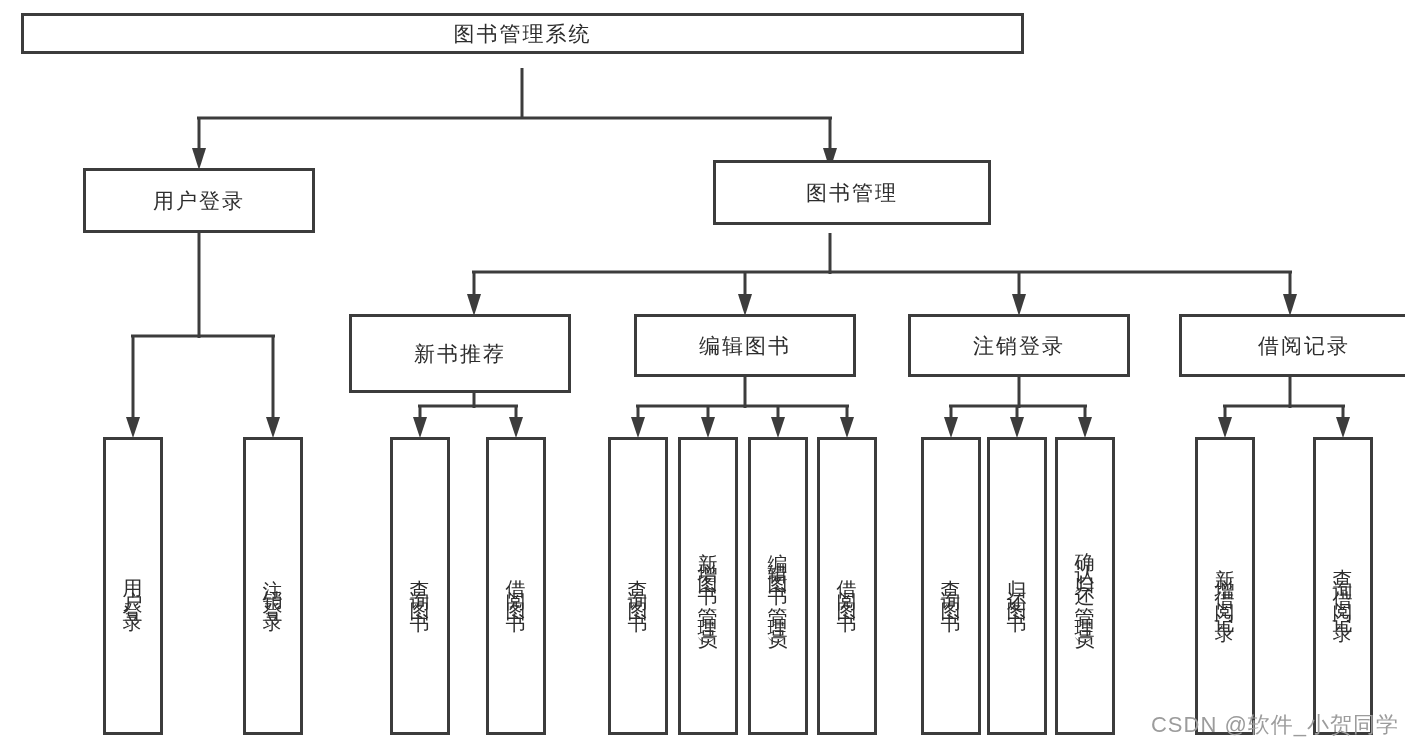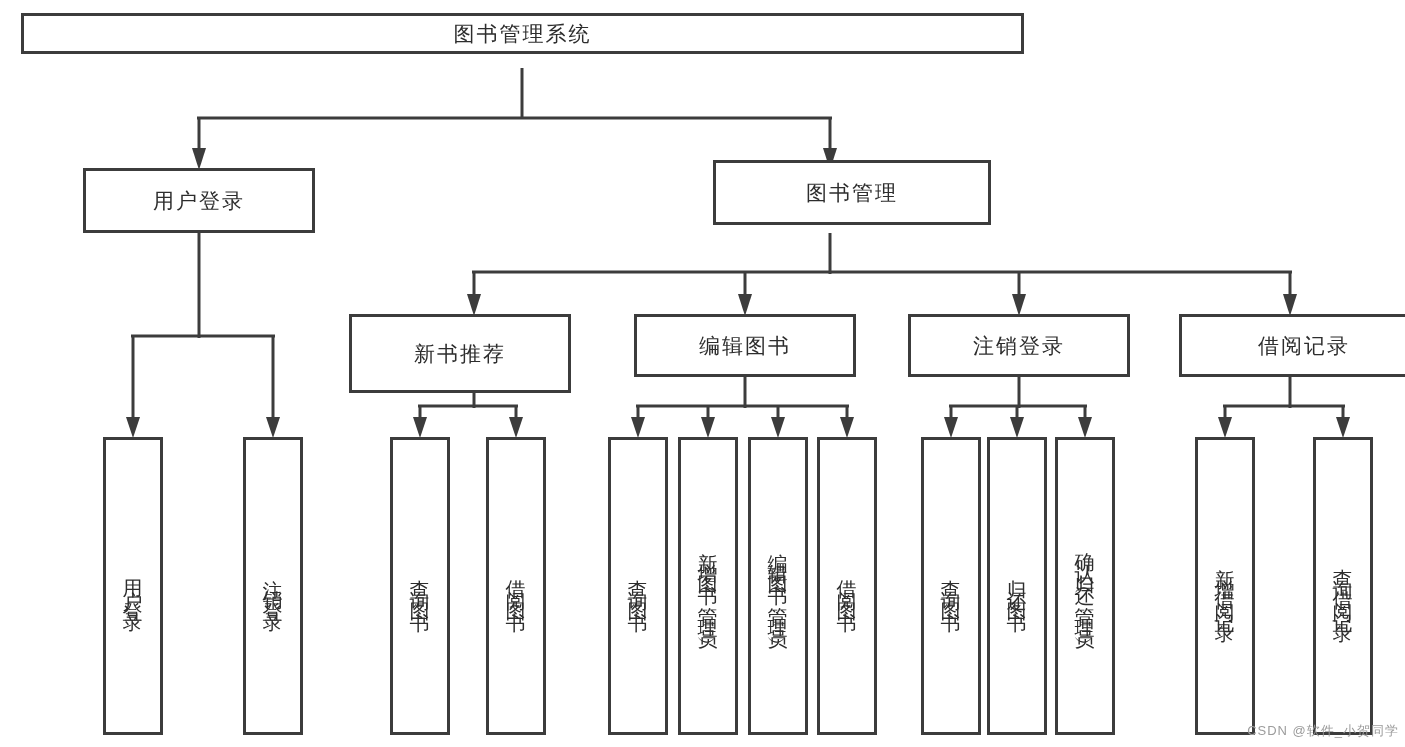--- a/index.html
+++ b/index.html
@@ -19,21 +19,21 @@
   }
   .root-node{font-size:21px;letter-spacing:2px;}
   .hnode{font-size:21px;letter-spacing:2px;}
   .leaf{top:437px;width:60px;height:298px;}
   .leaf .vtext{
     writing-mode:vertical-rl;text-orientation:mixed;
     font-size:20px;line-height:1;letter-spacing:11px;
   }
   .watermark{
     position:absolute;right:6px;bottom:7px;
-    font-size:13px;letter-spacing:1px;
+    font-size:22px;letter-spacing:1px;
     color:var(--watermark,#9c9c9c);white-space:nowrap;
   }
 </style>
 </head>
 <body>
 
 <svg class="connectors" xmlns="http://www.w3.org/2000/svg">
 
   <g>
     <line x1="522" y1="68" x2="522" y2="119"></line>

